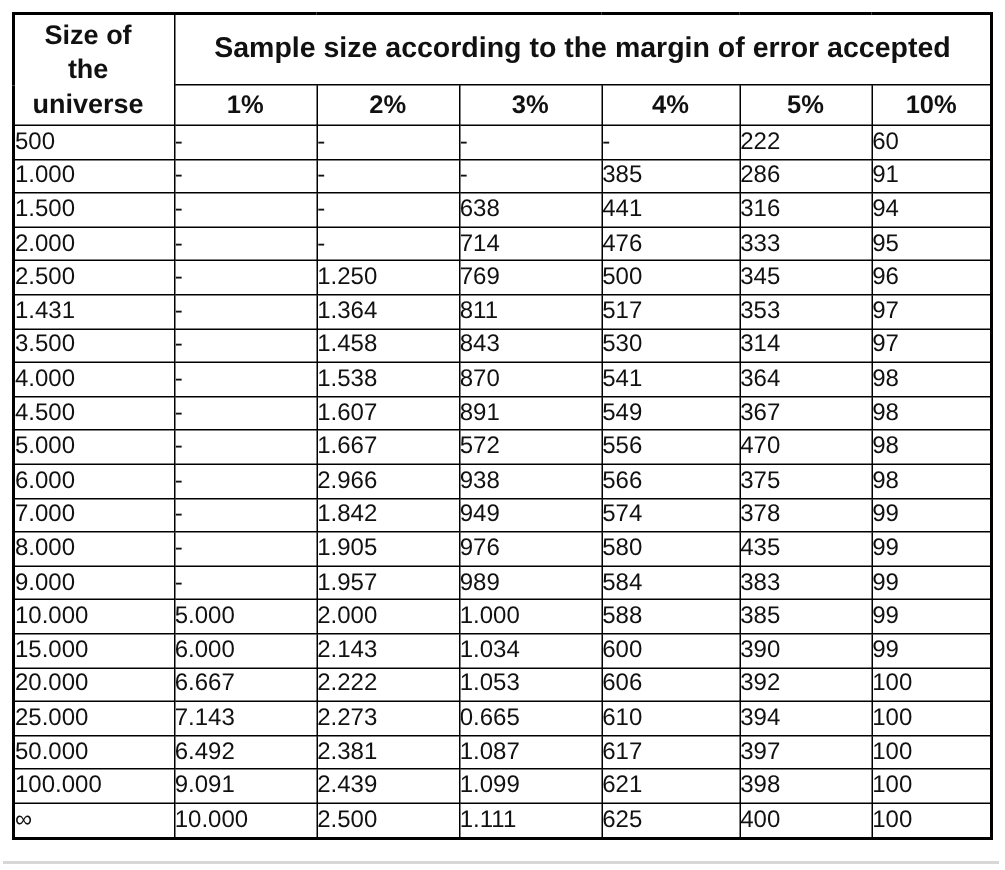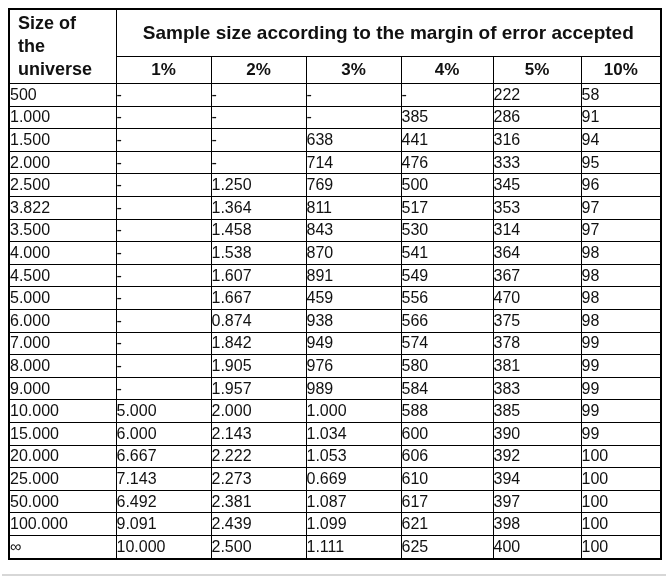--- a/index.html
+++ b/index.html
@@ -25,21 +25,21 @@
     border: 2px solid #000000;
     color: #111111;
   }
   .sample-table th, .sample-table td {
     border: 1.5px solid #000000;
     overflow: hidden;
     white-space: nowrap;
   }
   th.corner-cell {
     vertical-align: top;
-    text-align: left;
+    text-align: center;
     padding: 2px 16px 2px 8px;
     font-size: 18px;
     line-height: 1.28;
     font-weight: bold;
     white-space: normal;
   }
   th.span-cell {
     height: 45px;
     text-align: center;
     vertical-align: middle;
@@ -102,21 +102,21 @@
       </tr>
     </thead>
     <tbody>
         <tr>
           <td class="c-universe">500</td>
           <td class="c-value">-</td>
           <td class="c-value">-</td>
           <td class="c-value">-</td>
           <td class="c-value">-</td>
           <td class="c-value">222</td>
-          <td class="c-value">58</td>
+          <td class="c-value">60</td>
         </tr>
         <tr>
           <td class="c-universe">1.000</td>
           <td class="c-value">-</td>
           <td class="c-value">-</td>
           <td class="c-value">-</td>
           <td class="c-value">385</td>
           <td class="c-value">286</td>
           <td class="c-value">91</td>
         </tr>
@@ -141,21 +141,21 @@
         <tr>
           <td class="c-universe">2.500</td>
           <td class="c-value">-</td>
           <td class="c-value">1.250</td>
           <td class="c-value">769</td>
           <td class="c-value">500</td>
           <td class="c-value">345</td>
           <td class="c-value">96</td>
         </tr>
         <tr>
-          <td class="c-universe">3.822</td>
+          <td class="c-universe">1.431</td>
           <td class="c-value">-</td>
           <td class="c-value">1.364</td>
           <td class="c-value">811</td>
           <td class="c-value">517</td>
           <td class="c-value">353</td>
           <td class="c-value">97</td>
         </tr>
         <tr>
           <td class="c-universe">3.500</td>
           <td class="c-value">-</td>
@@ -180,50 +180,50 @@
           <td class="c-value">1.607</td>
           <td class="c-value">891</td>
           <td class="c-value">549</td>
           <td class="c-value">367</td>
           <td class="c-value">98</td>
         </tr>
         <tr>
           <td class="c-universe">5.000</td>
           <td class="c-value">-</td>
           <td class="c-value">1.667</td>
-          <td class="c-value">459</td>
+          <td class="c-value">572</td>
           <td class="c-value">556</td>
           <td class="c-value">470</td>
           <td class="c-value">98</td>
         </tr>
         <tr>
           <td class="c-universe">6.000</td>
           <td class="c-value">-</td>
-          <td class="c-value">0.874</td>
+          <td class="c-value">2.966</td>
           <td class="c-value">938</td>
           <td class="c-value">566</td>
           <td class="c-value">375</td>
           <td class="c-value">98</td>
         </tr>
         <tr>
           <td class="c-universe">7.000</td>
           <td class="c-value">-</td>
           <td class="c-value">1.842</td>
           <td class="c-value">949</td>
           <td class="c-value">574</td>
           <td class="c-value">378</td>
           <td class="c-value">99</td>
         </tr>
         <tr>
           <td class="c-universe">8.000</td>
           <td class="c-value">-</td>
           <td class="c-value">1.905</td>
           <td class="c-value">976</td>
           <td class="c-value">580</td>
-          <td class="c-value">381</td>
+          <td class="c-value">435</td>
           <td class="c-value">99</td>
         </tr>
         <tr>
           <td class="c-universe">9.000</td>
           <td class="c-value">-</td>
           <td class="c-value">1.957</td>
           <td class="c-value">989</td>
           <td class="c-value">584</td>
           <td class="c-value">383</td>
           <td class="c-value">99</td>
@@ -252,21 +252,21 @@
           <td class="c-value">2.222</td>
           <td class="c-value">1.053</td>
           <td class="c-value">606</td>
           <td class="c-value">392</td>
           <td class="c-value">100</td>
         </tr>
         <tr>
           <td class="c-universe">25.000</td>
           <td class="c-value">7.143</td>
           <td class="c-value">2.273</td>
-          <td class="c-value">0.669</td>
+          <td class="c-value">0.665</td>
           <td class="c-value">610</td>
           <td class="c-value">394</td>
           <td class="c-value">100</td>
         </tr>
         <tr>
           <td class="c-universe">50.000</td>
           <td class="c-value">6.492</td>
           <td class="c-value">2.381</td>
           <td class="c-value">1.087</td>
           <td class="c-value">617</td>

